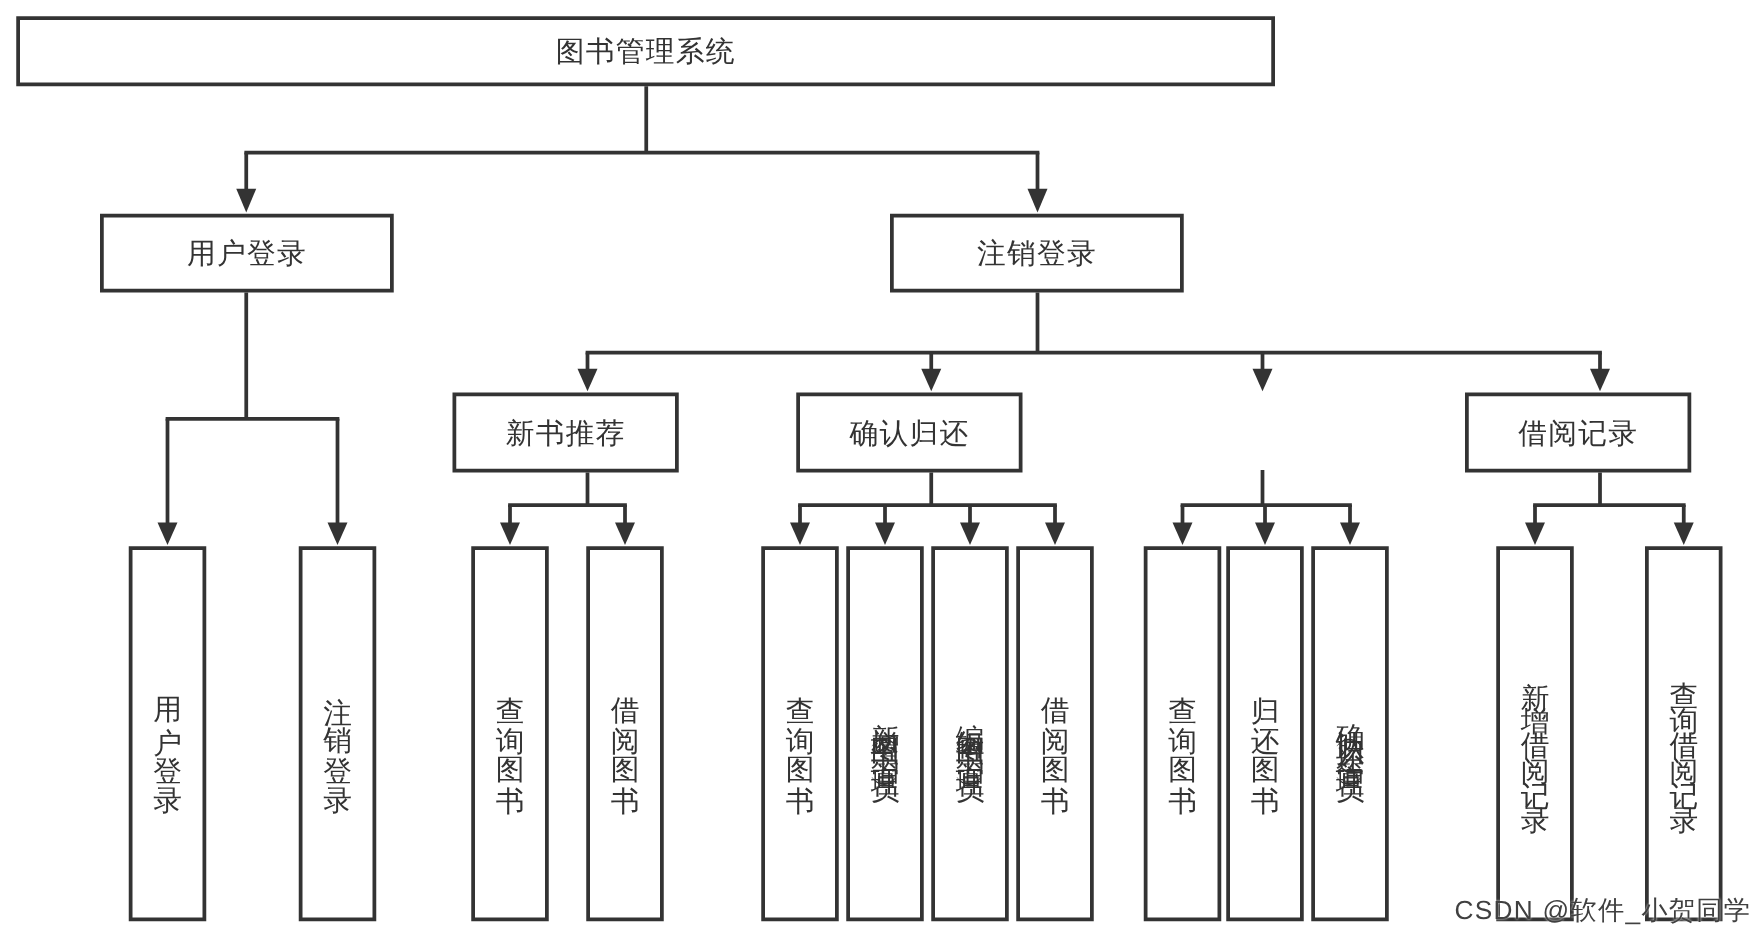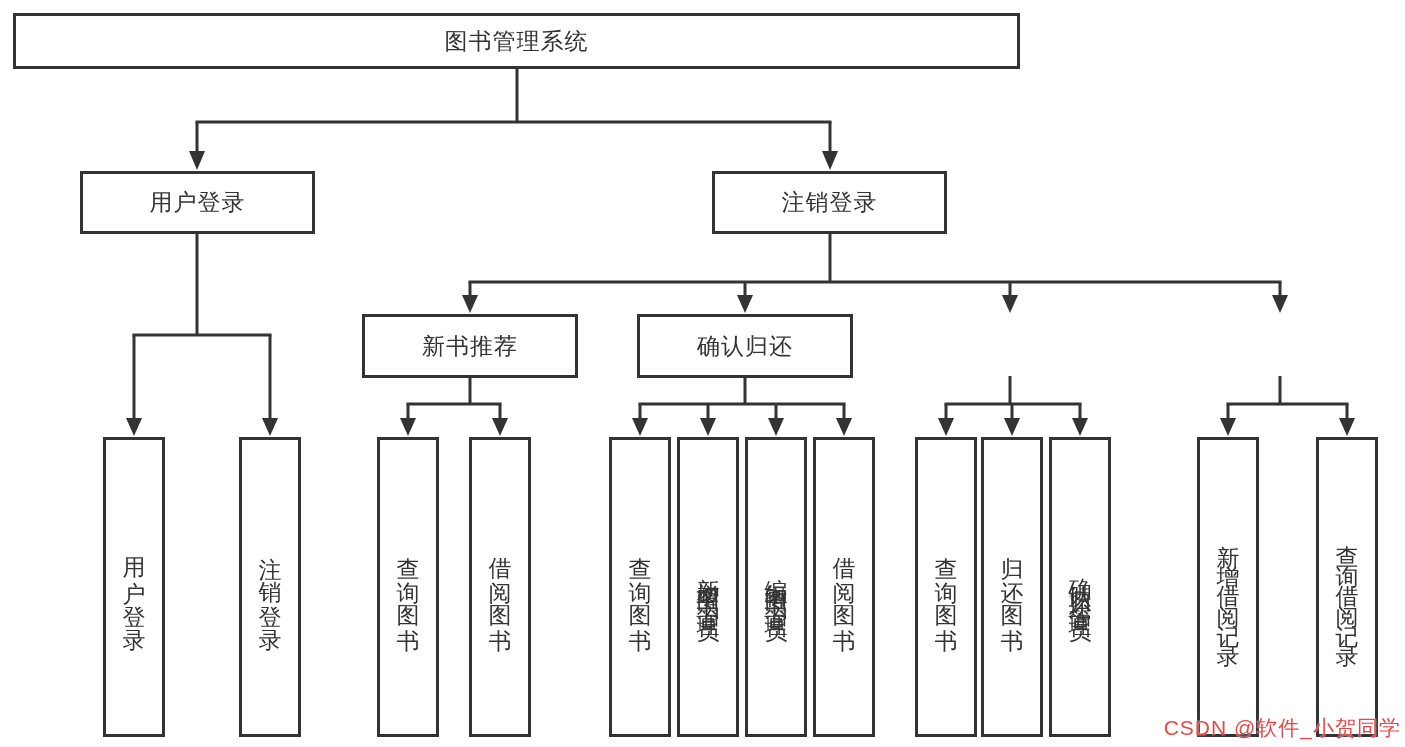--- a/index.html
+++ b/index.html
@@ -26,36 +26,36 @@
     align-items: center;
     justify-content: center;
   }
   .hbox {
     font-size: 23px;
     letter-spacing: 1px;
     white-space: nowrap;
   }
   .root-box  { left: 13px;  top: 13px;  width: 1007px; height: 56px; }
   .l2-box    { top: 171px; width: 235px; height: 63px; }
-  .l3-box    { top: 314px; width: 216px; height: 64px; }
+  .l3-box    { top: 314px; width: 181px; height: 64px; }
   .vbox      { top: 437px; width: 62px;  height: 300px; }
   .vtext {
     writing-mode: vertical-rl;
     text-orientation: mixed;
     font-size: 23px;
     line-height: 1;
     white-space: nowrap;
   }
   .watermark {
     position: absolute;
     right: 4px;
     top: 714px;
     font-size: 21px;
     letter-spacing: 1px;
-    color: #ef4444;
+    color: #404040;
     text-shadow: 0 0 2px #ffffff;
     white-space: nowrap;
   }
 </style>
 </head>
 <body>
 
 <div class="stage">
 
   <svg class="connectors" width="1405" height="747" viewBox="0 0 1405 747" xmlns="http://www.w3.org/2000/svg">
@@ -124,20 +124,21 @@
     </g>
   </svg>
 
   <div class="box hbox root-box">图书管理系统</div>
 
   <div class="box hbox l2-box" style="left:80px">用户登录</div>
   <div class="box hbox l2-box" style="left:712px">注销登录</div>
 
   <div class="box hbox l3-box" style="left:362px">新书推荐</div>
   <div class="box hbox l3-box" style="left:637px">确认归还</div>
+  <div class="box hbox l3-box" style="left:1172px">借阅记录</div>
 
   <div class="box vbox" style="left:103px">
     <span class="vtext" style="letter-spacing: 24px;">用户登录</span>
   </div>
   <div class="box vbox" style="left:239px">
     <span class="vtext" style="letter-spacing: 24px;">注销登录</span>
   </div>
 
   <div class="box vbox" style="left:377px">
     <span class="vtext" style="letter-spacing: 24px;">查询图书</span>

